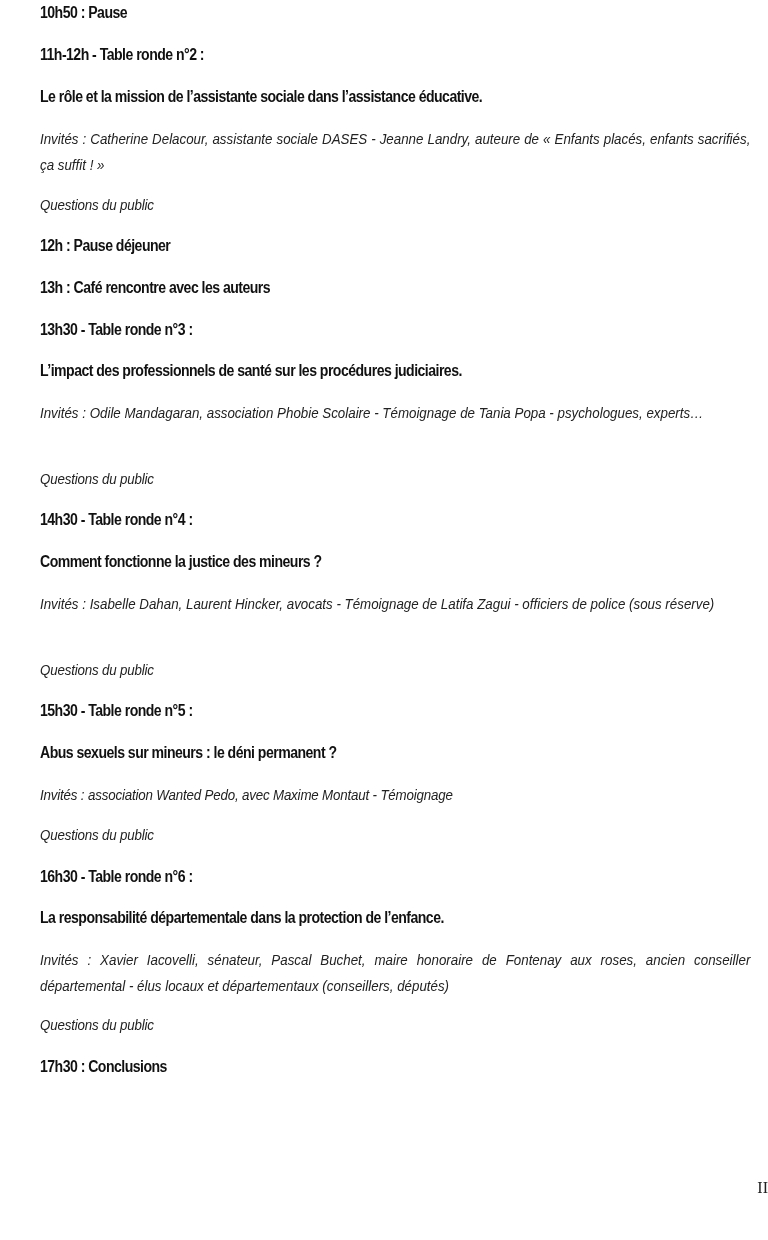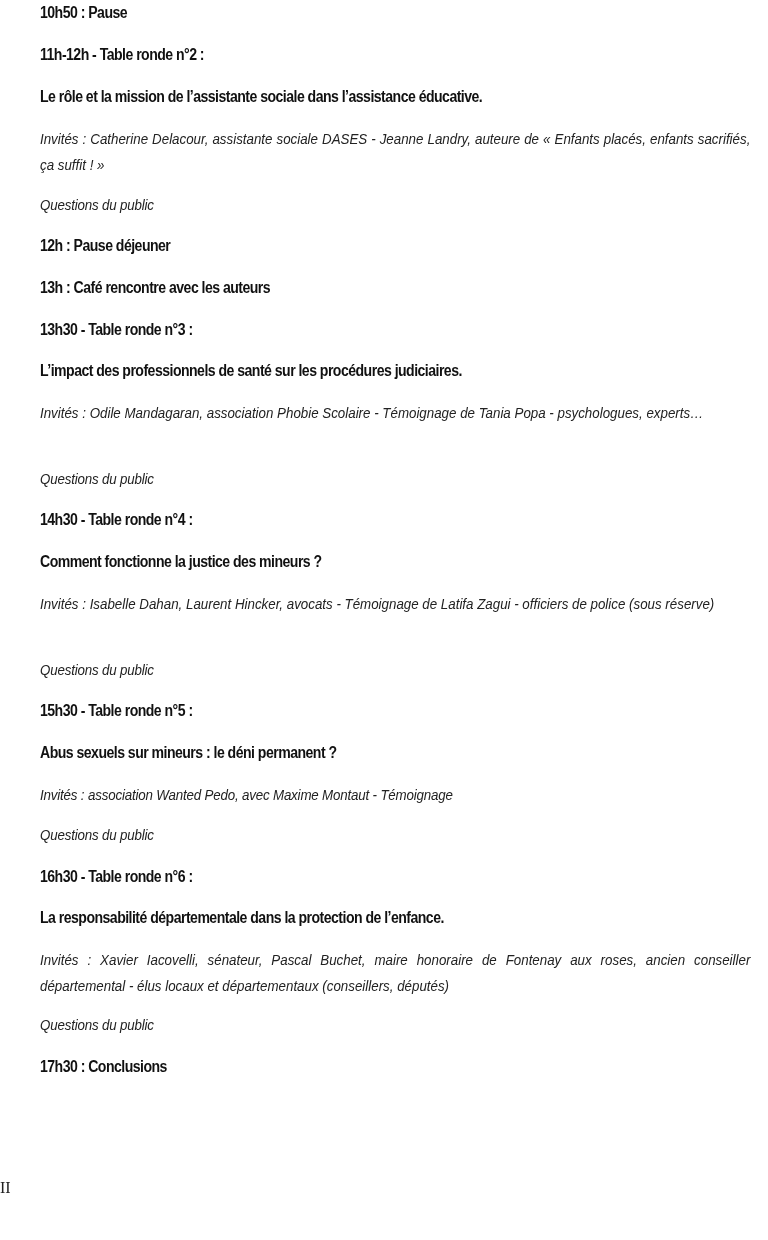--- a/index.html
+++ b/index.html
@@ -30,21 +30,21 @@
     font-style: italic;
     font-size: 15.5px;
     line-height: 26px;
     color: #222;
     text-align: justify;
     transform: scaleX(0.86);
     transform-origin: left top;
   }
   .pagenum {
     position: absolute; left: 0; width: 768px; top: 1179px;
-    text-align: left;
+    text-align: right;
     font-family: "Liberation Serif", serif;
     font-size: 16px; color: #222;
   }
 </style>
 </head>
 <body>
 
 <div class="page">
   <div class="line bold" style="top:4px">10h50 : Pause</div>
   <div class="line bold" style="top:46px">11h-12h - Table ronde n°2 :</div>

